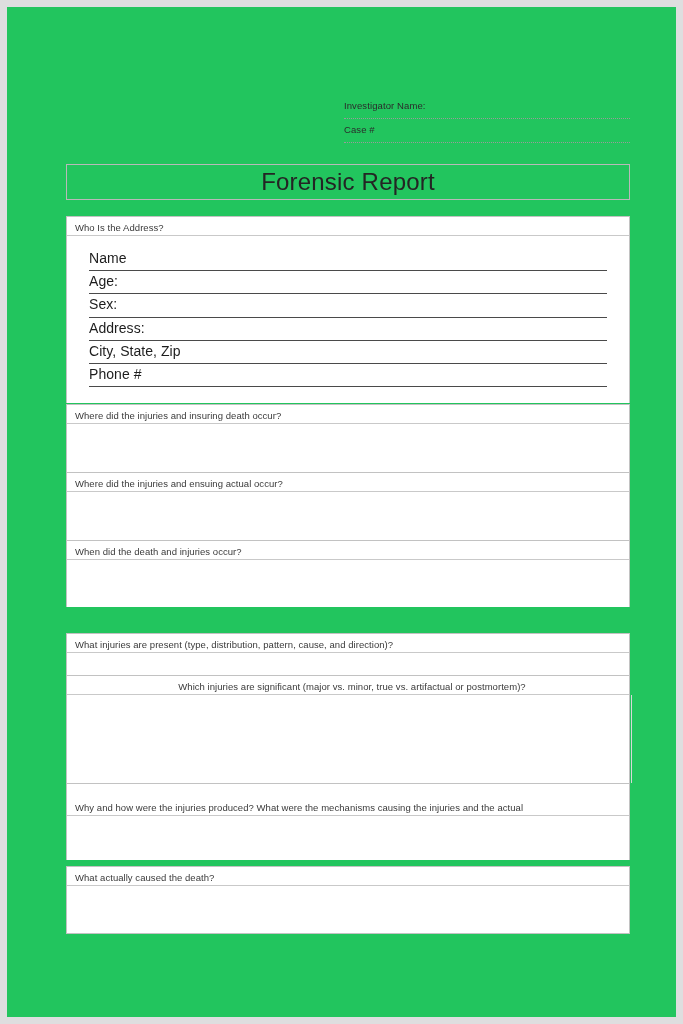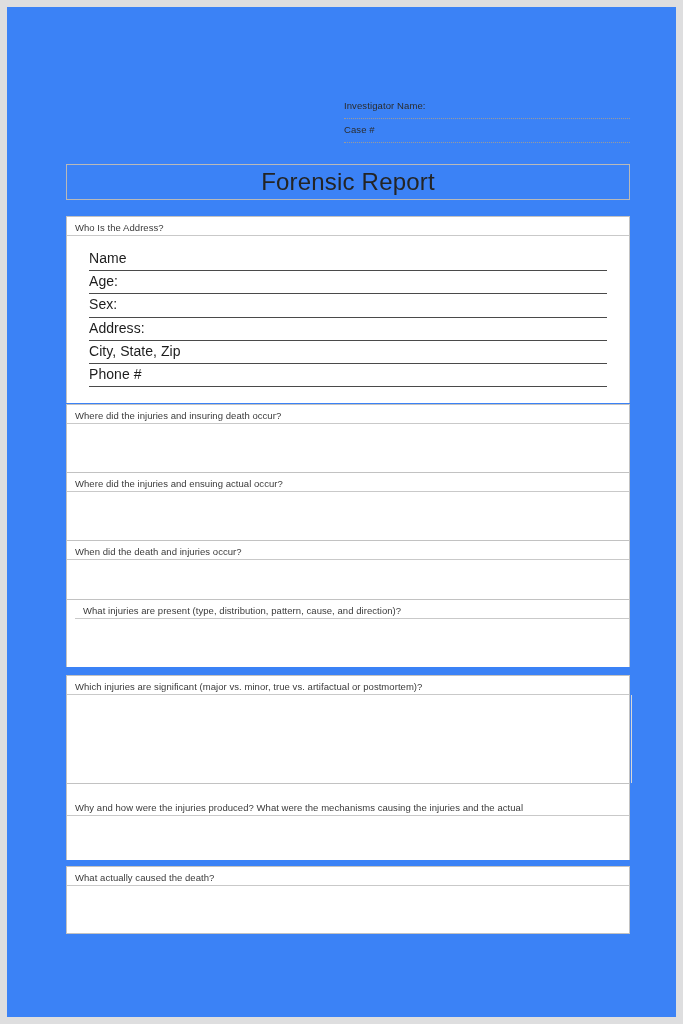--- a/index.html
+++ b/index.html
@@ -14,21 +14,21 @@
     font-family: "Liberation Sans", sans-serif;
     overflow: hidden;
   }
 
   .page {
     position: absolute;
     left: 7px;
     top: 7px;
     width: 669px;
     height: 1010px;
-    background: #3b82f6;
+    background: #22c55e;
     box-sizing: border-box;
   }
 
   
   .doc-header {
     position: absolute;
     left: 337px;
     top: 88px;
     width: 286px;
   }
@@ -194,28 +194,28 @@
     <div class="sec-body" style="height:48px;"></div>
   </div>
 
   <div class="section" style="top:533px;">
     <div class="sec-head">
       <span class="sec-head-text">When did the death and injuries occur?</span>
     </div>
     <div class="sec-body" style="height:47px;"></div>
   </div>
 
-  <div class="section" style="top:592px;padding-left:8px;">
+  <div class="section" style="top:626px;">
     <div class="sec-head">
       <span class="sec-head-text">What injuries are present (type, distribution, pattern, cause, and direction)?</span>
     </div>
     <div class="sec-body" style="height:48px;"></div>
   </div>
 
-  <div class="section" style="top:668px;">
+  <div class="section" style="top:668px;text-align:center;">
     <div class="sec-head">
       <span class="sec-head-text">Which injuries are significant (major vs. minor, true vs. artifactual or postmortem)?</span>
     </div>
     <div class="sec-body" style="height:88px;position:relative;">
       <div class="rule-artifact"></div>
     </div>
   </div>
 
   <div class="section" style="top:776px;">
     <div class="sec-head two-line">

